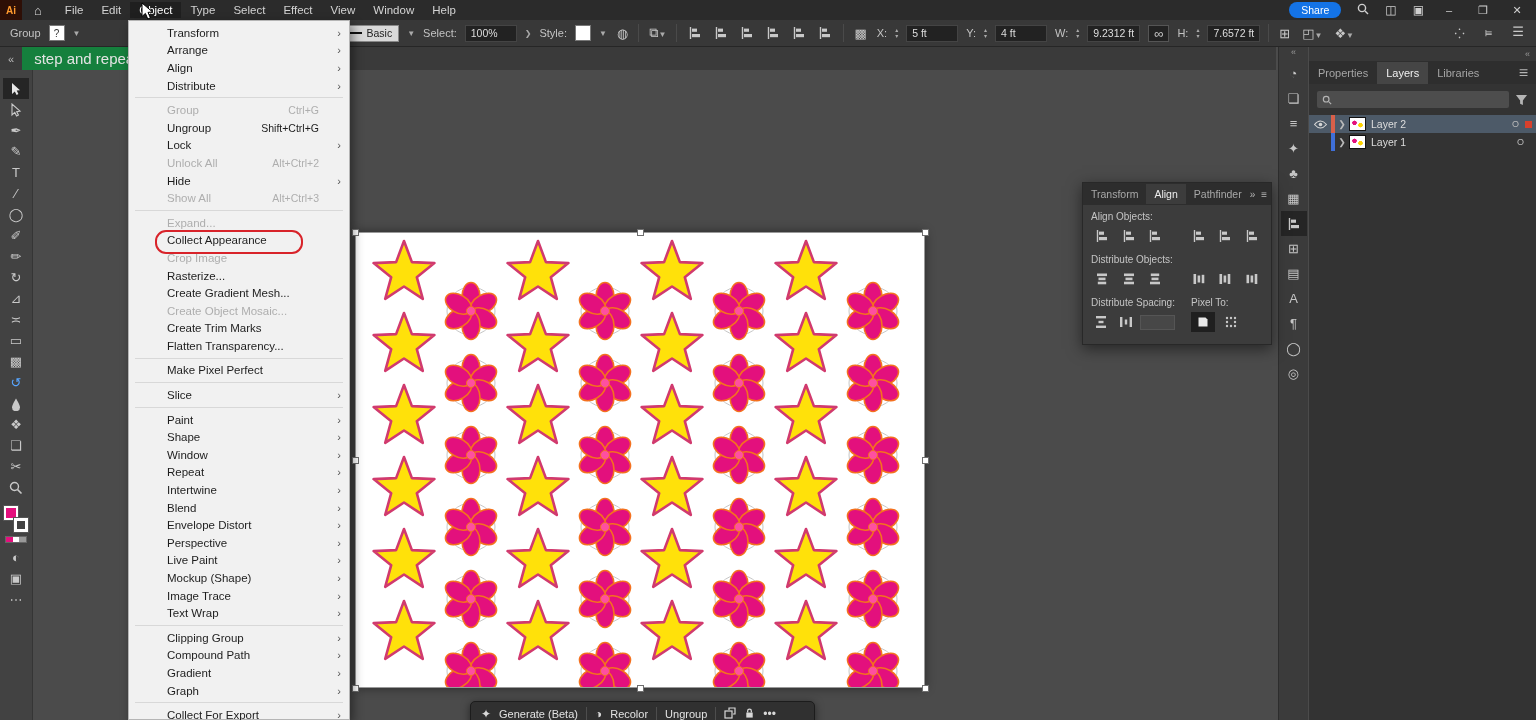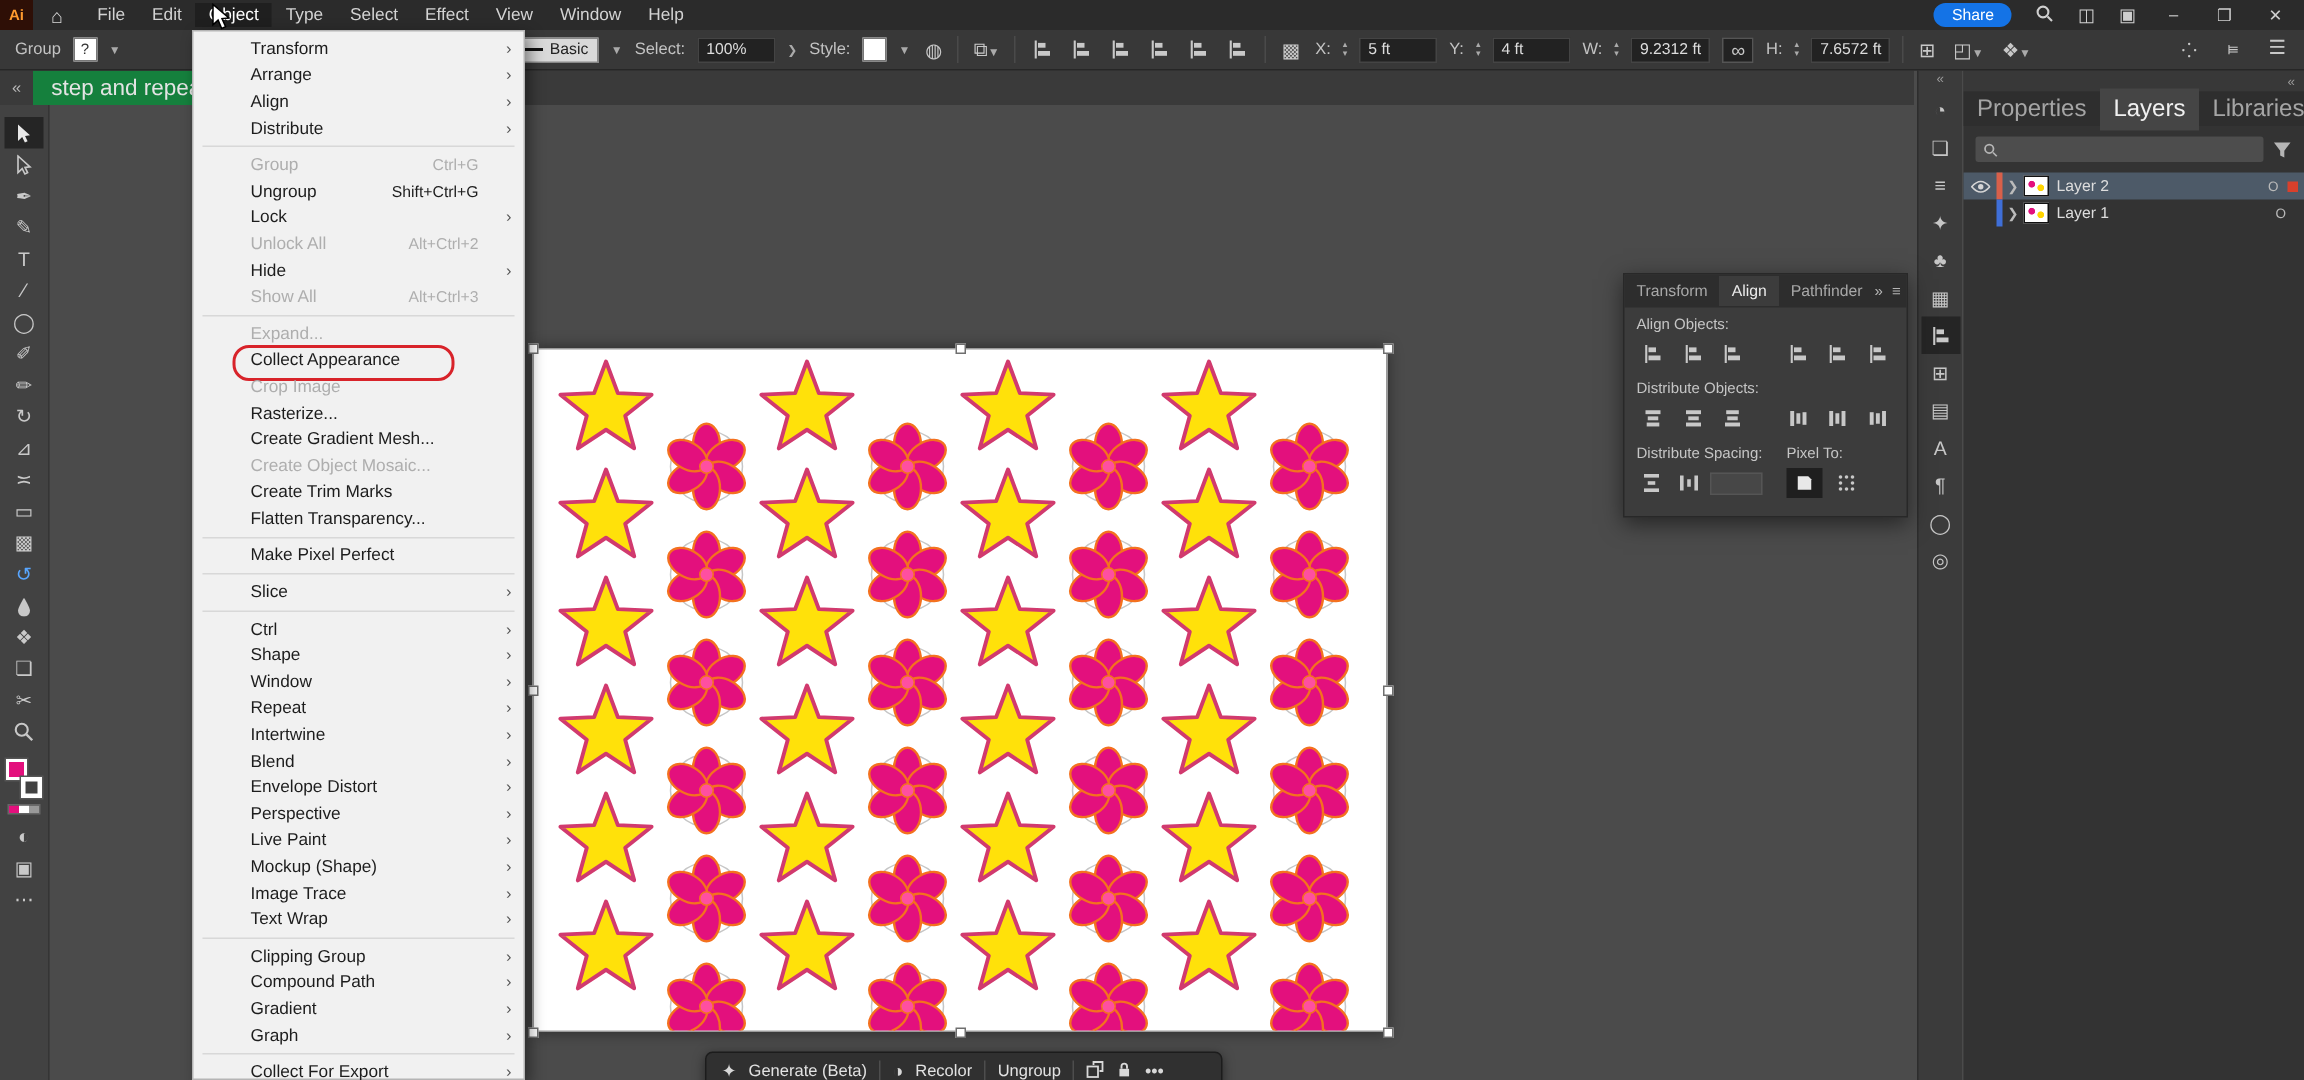--- a/index.html
+++ b/index.html
@@ -91,21 +91,21 @@
   .dock-icon { width:26px; height:25px; display:flex; align-items:center; justify-content:center;
                color:#c6c6c6; font-size:13px; }
   .dock-icon.active { background:#252525; color:#fff; }
 
   
   #panel-dock { position:absolute; left:1309px; top:47px; width:227px; height:673px; background:#333;
                 z-index:10; color:#ccc; }
   #panel-header { height:14px; display:flex; justify-content:flex-end; align-items:center;
                   padding-right:6px; color:#9a9a9a; font-size:9px; background:#383838; }
   #panel-tabs { height:23px; background:#2e2e2e; display:flex; align-items:center; }
-  .p-tab { padding:5px 9px; font-size:16px; color:#a5a5a5; }
+  .p-tab { padding:5px 9px; font-size:11px; color:#a5a5a5; }
   .p-tab.active { background:#454545; color:#f0f0f0; }
   #panel-tabs .pmenu { margin-left:auto; padding-right:8px; color:#b5b5b5; }
   #layers-search { display:flex; align-items:center; gap:6px; padding:7px 8px; }
   #search-box { flex:1; height:17px; background:#4d4d4d; border-radius:2px; display:flex;
                 align-items:center; padding:0 5px; gap:4px; }
   .layer-row { height:18px; display:flex; align-items:center; font-size:10.5px; color:#ddd; }
   .layer-row.selected { background:#4d5a68; }
   .eye-col { width:22px; display:flex; justify-content:center; }
   .layer-strip { width:4px; height:18px; }
   .layer-exp { width:14px; color:#bbb; font-size:9px; text-align:center; }
@@ -924,21 +924,21 @@
       <span class="mi-arrow"></span>
     </div>
     <div class="menu-sep"></div>
     <div class="menu-item">
       <span class="mi-label">Slice</span>
       <span class="mi-short"></span>
       <span class="mi-arrow">›</span>
     </div>
     <div class="menu-sep"></div>
     <div class="menu-item">
-      <span class="mi-label">Ctrl</span>
+      <span class="mi-label">Paint</span>
       <span class="mi-short"></span>
       <span class="mi-arrow">›</span>
     </div>
     <div class="menu-item">
       <span class="mi-label">Shape</span>
       <span class="mi-short"></span>
       <span class="mi-arrow">›</span>
     </div>
     <div class="menu-item">
       <span class="mi-label">Window</span>

